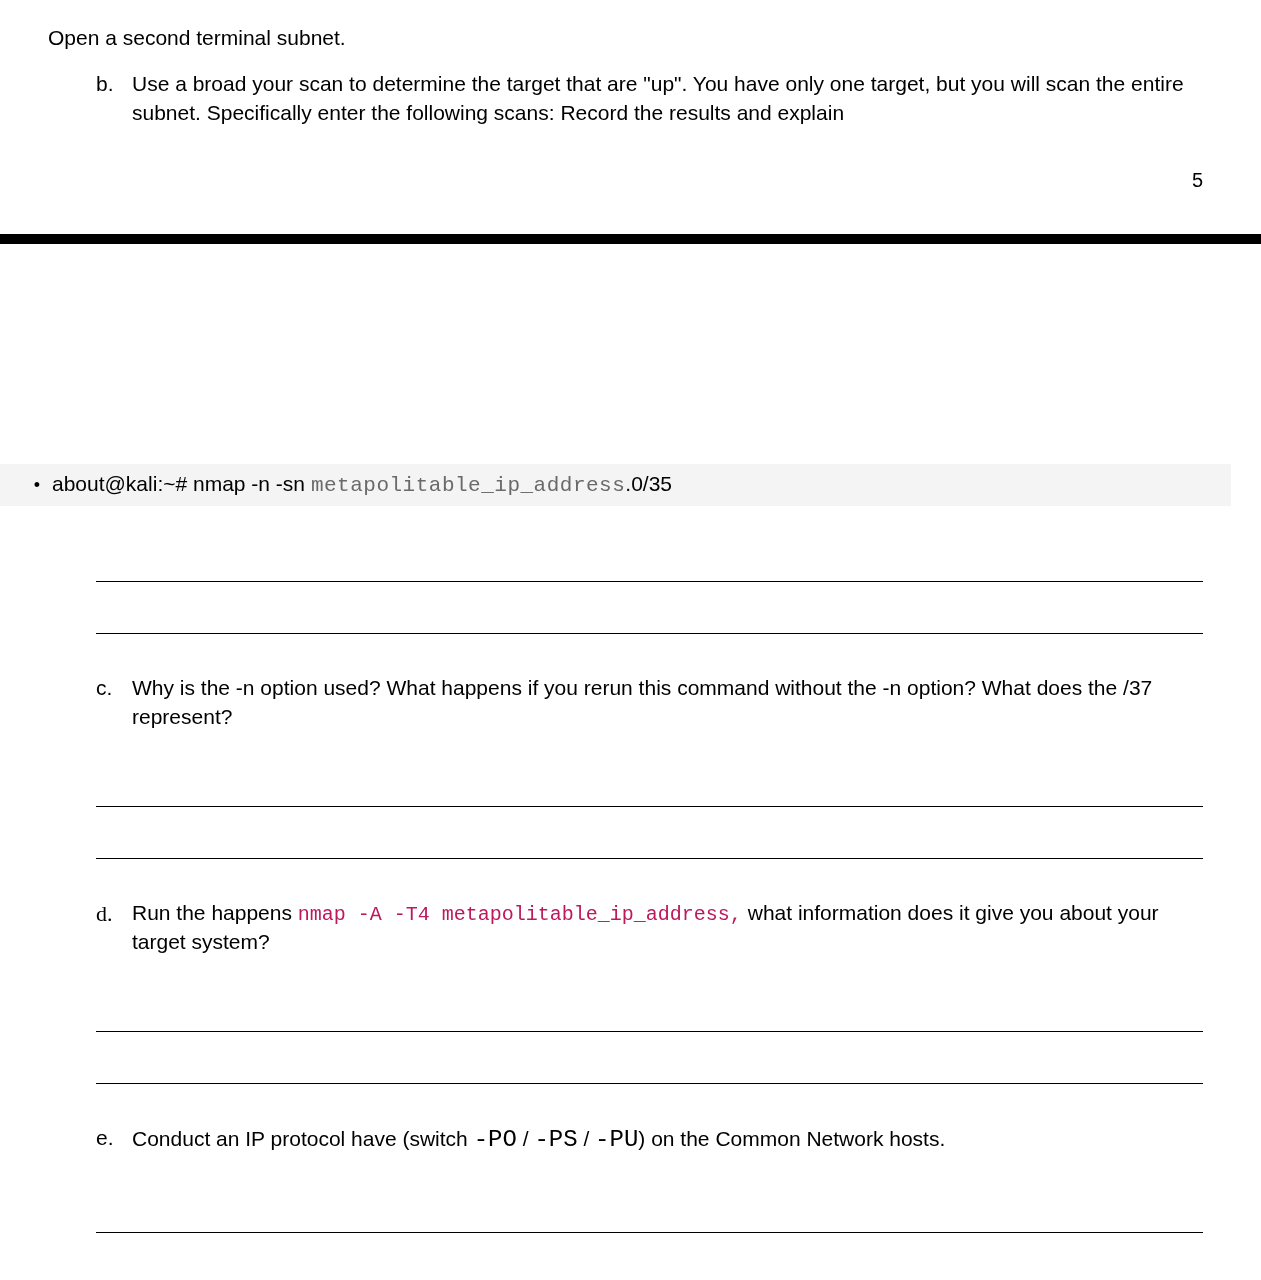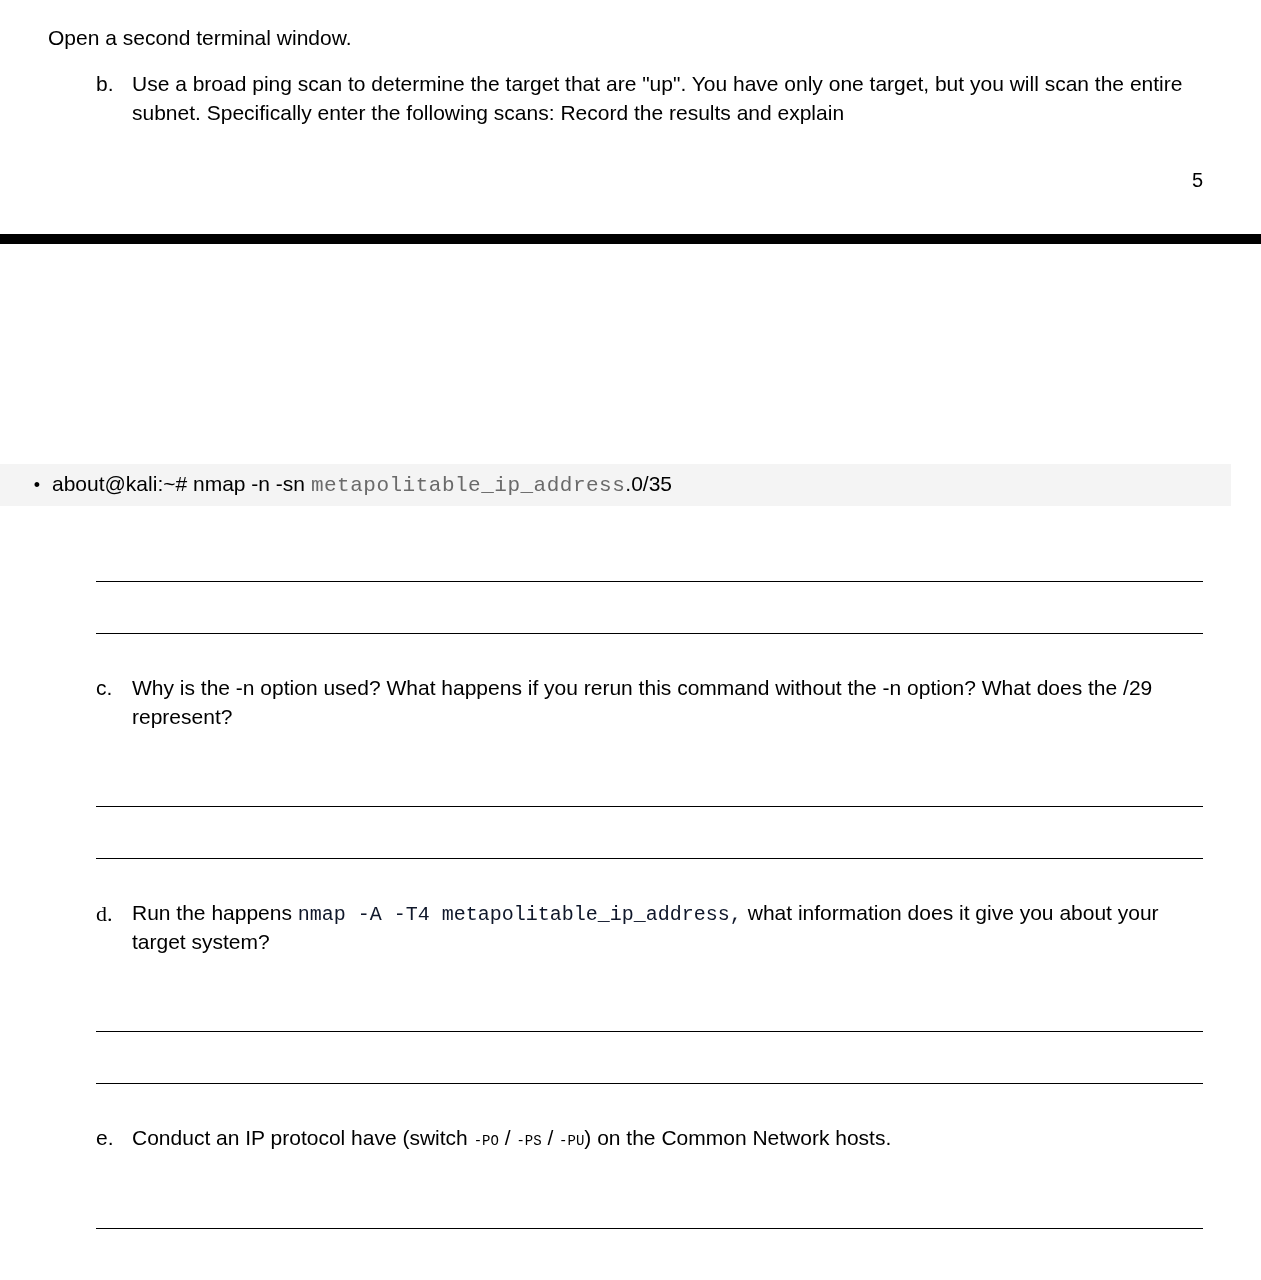--- a/index.html
+++ b/index.html
@@ -81,38 +81,38 @@
     }
     .section-gap {
       height: 40px;
     }
     .serif-marker {
       font-family: "Times New Roman", Times, serif;
       font-size: 22px;
     }
     .cmd-inline {
       font-family: "Courier New", Courier, monospace;
-      color: #0f172a;
+      color: #be185d;
       font-size: 20px;
     }
     .sw {
       font-family: "Courier New", Courier, monospace;
-      font-size: 14px;
+      font-size: 24px;
     }
   </style>
 </head>
 <body>
 
 <div class="page">
 
-  <div class="intro">Open a second terminal window.</div>
+  <div class="intro">Open a second terminal subnet.</div>
 
   <div class="sub-item">
     <div class="sub-marker">b.</div>
-    <div class="sub-body">Use a broad ping scan to determine the target that are "up". You have only one target, but you will scan the entire subnet. Specifically enter the following scans: Record the results and explain</div>
+    <div class="sub-body">Use a broad your scan to determine the target that are "up". You have only one target, but you will scan the entire subnet. Specifically enter the following scans: Record the results and explain</div>
   </div>
 
   <div class="page-num">5</div>
 
   <hr class="page-break">
 
   <div class="gap-after-break"></div>
 
   <div class="bullet-row">
     <div class="bullet-dot">•</div>
@@ -121,21 +121,21 @@
     </div>
   </div>
 
   <div class="answer-line first"></div>
   <div class="answer-line"></div>
 
   <div class="section-gap"></div>
 
   <div class="sub-item">
     <div class="sub-marker">c.</div>
-    <div class="sub-body">Why is the -n option used?  What happens if you rerun this command without the -n option? What does the /29 represent?</div>
+    <div class="sub-body">Why is the -n option used?  What happens if you rerun this command without the -n option? What does the /37 represent?</div>
   </div>
 
   <div class="answer-line first"></div>
   <div class="answer-line"></div>
 
   <div class="section-gap"></div>
 
   <div class="sub-item">
     <div class="sub-marker serif-marker">d.</div>
     <div class="sub-body">

